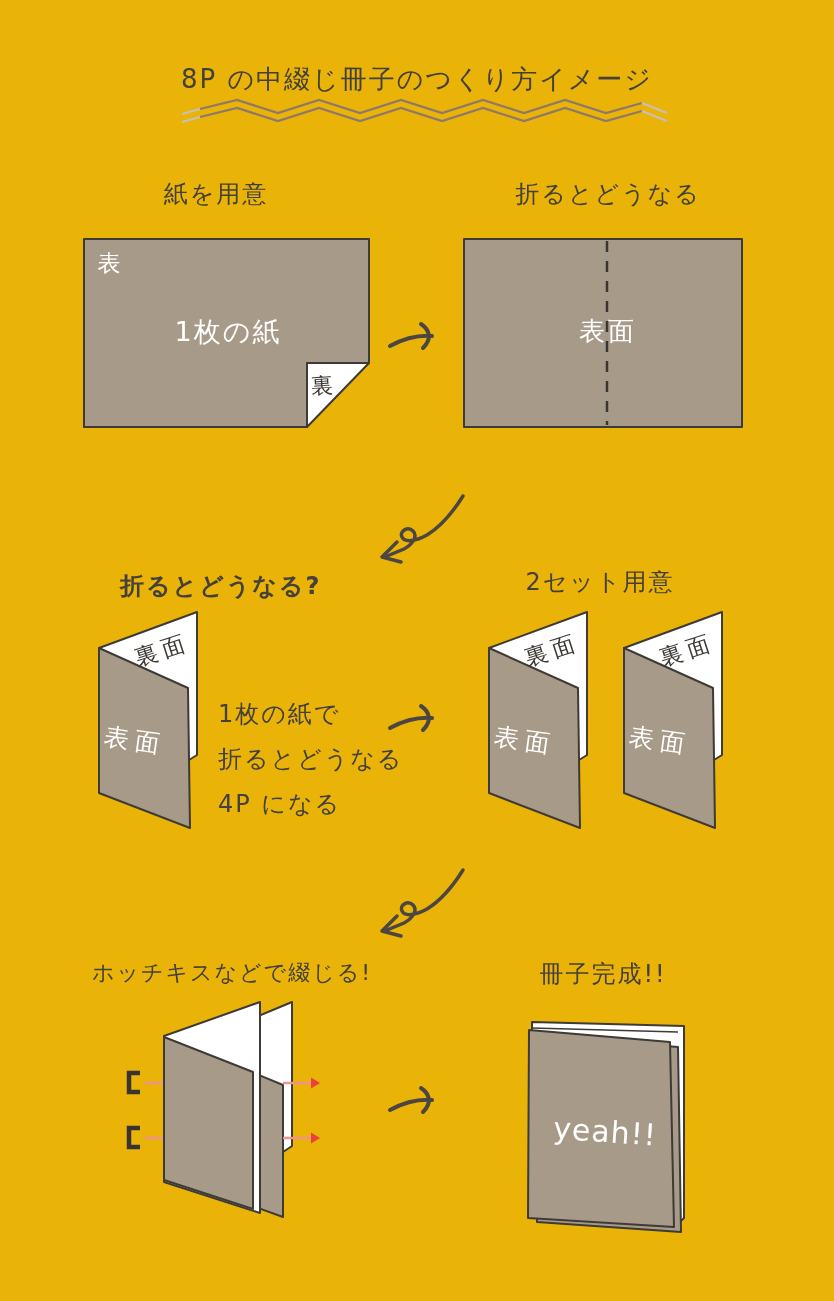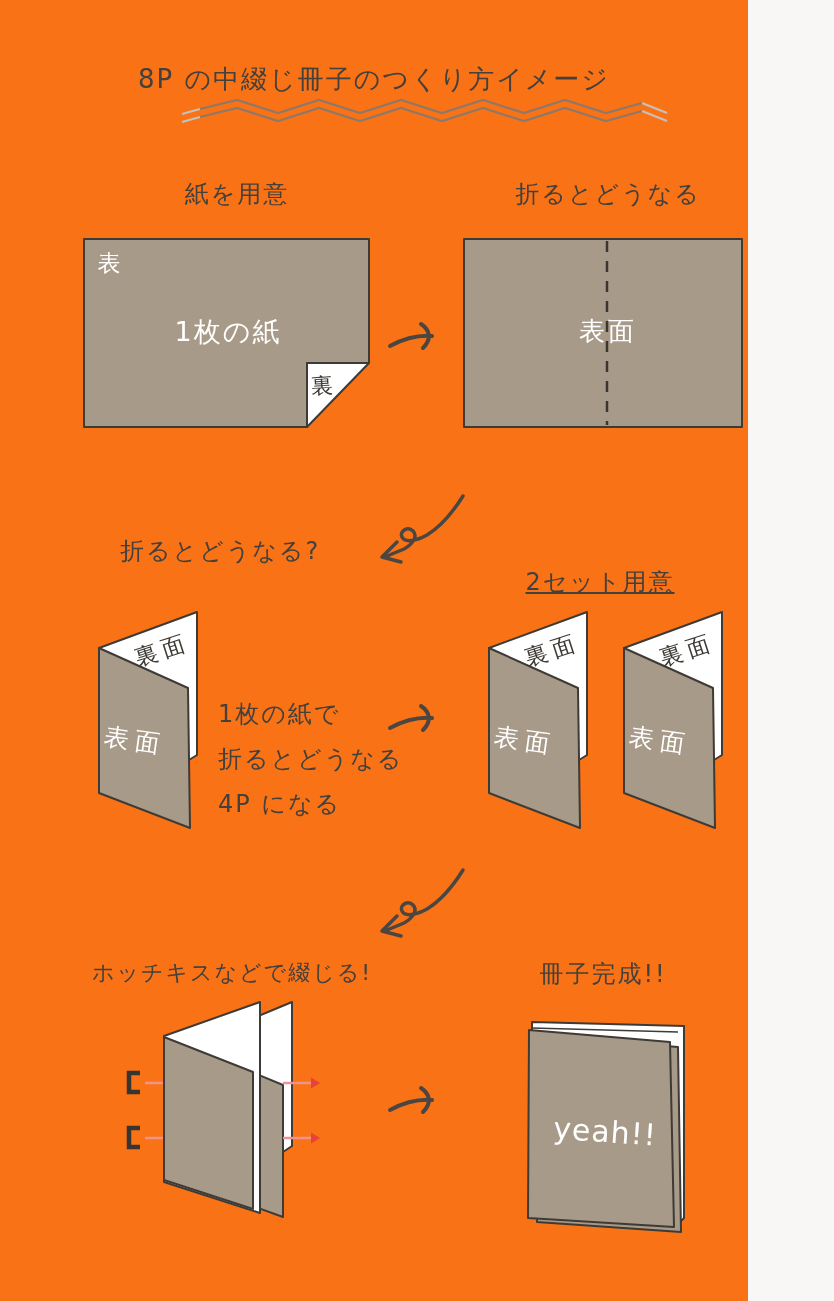--- a/index.html
+++ b/index.html
@@ -1,18 +1,18 @@
 <!DOCTYPE html>
 <html><head>
 <meta charset="utf-8">
 <style>
   html,body{margin:0;padding:0;background:#f8f7f5;}
   .canvas{
-    position:relative;width:748px;height:1301px;overflow:hidden;
-    background:#f97316;
+    position:relative;width:834px;height:1301px;overflow:hidden;
+    background:#eab308;
     font-family:"DejaVu Sans",sans-serif;
     color:#44403b;
   }
   .abs{position:absolute;}
   .label{
     font-size:24px;letter-spacing:2px;color:#44403b;white-space:nowrap;
     font-family:"DejaVu Sans",sans-serif;
   }
   .center{text-align:center;}
   .page-title{
@@ -40,21 +40,21 @@
 
   <svg class="abs" style="left:180px;top:96px;" width="500" height="40" viewBox="0 0 500 40">
     <polyline points="2,18 20,13" fill="none" stroke="#c6c0ba" stroke-width="2.2"></polyline>
     <polyline points="2,26 20,21" fill="none" stroke="#c6c0ba" stroke-width="2.2"></polyline>
     <polyline points="20,13 57,4 98,17 139,4 180,17 221,4 262,17 303,4 344,17 385,4 426,17 462,7" fill="none" stroke="#8d786a" stroke-width="2.2"></polyline>
     <polyline points="20,21 57,12 98,25 139,12 180,25 221,12 262,25 303,12 344,25 385,12 426,25 462,15" fill="none" stroke="#8d786a" stroke-width="2.2"></polyline>
     <polyline points="462,7 487,17" fill="none" stroke="#c6c0ba" stroke-width="2.2"></polyline>
     <polyline points="462,15 487,25" fill="none" stroke="#c6c0ba" stroke-width="2.2"></polyline>
   </svg>
 
-  <div class="abs label center" style="left:137px;top:178px;width:200px;font-family:Liberation Mono, monospace;">紙を用意</div>
+  <div class="abs label center" style="left:116px;top:178px;width:200px;font-family:Liberation Mono, monospace;">紙を用意</div>
   <div class="abs label center" style="left:498px;top:178px;width:220px;">折るとどうなる</div>
 
   <svg class="abs" style="left:80px;top:235px;" width="296" height="198" viewBox="0 0 296 198">
     <polygon class="brown stroke" points="4,4 289,4 289,128 227,128 227,192 4,192"></polygon>
     <polygon class="white stroke" points="227,128 289,128 227,192"></polygon>
     <text x="29" y="36" font-size="23" fill="#ffffff" text-anchor="middle">表</text>
     <text x="148" y="106" font-size="27" fill="#ffffff" text-anchor="middle" letter-spacing="2">1枚の紙</text>
     <text x="242" y="158" font-size="22" fill="#3e3a35" text-anchor="middle" transform="rotate(-4 242 152)">裏</text>
   </svg>
 
@@ -67,22 +67,22 @@
   <svg class="abs" style="left:386px;top:316px;" width="56" height="42" viewBox="0 0 56 42">
     <path class="handline" d="M4,30 C17,23 31,19 46,20"></path>
     <path class="handline" d="M35,8 C44,14 46,23 37,32"></path>
   </svg>
 
   <svg class="abs" style="left:373px;top:492px;" width="100" height="80" viewBox="0 0 100 80">
     <path d="M90,4 C80,20 67,35 54,43 C43,49 32,51 29,45 C26,39 35,34 40,39 C45,44 40,52 31,57 L14,64" fill="none" stroke="#4b4641" stroke-width="3.5" stroke-linecap="round"></path>
     <polyline points="24,50 9,65 28,70" fill="none" stroke="#4b4641" stroke-width="3.5" stroke-linecap="round" stroke-linejoin="round"></polyline>
   </svg>
 
-  <div class="abs label" style="left:120px;top:535px;">折るとどうなる?</div>
-  <div class="abs label center" style="left:500px;top:566px;width:200px;text-decoration:underline;">2セット用意</div>
+  <div class="abs label" style="left:120px;top:570px;font-weight:bold;">折るとどうなる?</div>
+  <div class="abs label center" style="left:500px;top:566px;width:200px;">2セット用意</div>
 
   <svg class="abs" style="left:90px;top:605px;" width="650" height="235" viewBox="0 0 650 235">
     <defs>
       <g id="fcard">
         <polygon class="white stroke" points="0,36 98,0 98,143 90,148"></polygon>
         <polygon class="brown stroke" points="0,36 89,76 91,216 0,181"></polygon>
         <text x="63" y="46" font-size="23" fill="#3e3a35" text-anchor="middle" letter-spacing="5" transform="rotate(-18 63 38)">裏面</text>
         <text x="36" y="137" font-size="25" fill="#ffffff" text-anchor="middle" letter-spacing="6" transform="rotate(8 36 128)">表面</text>
       </g>
     </defs>

